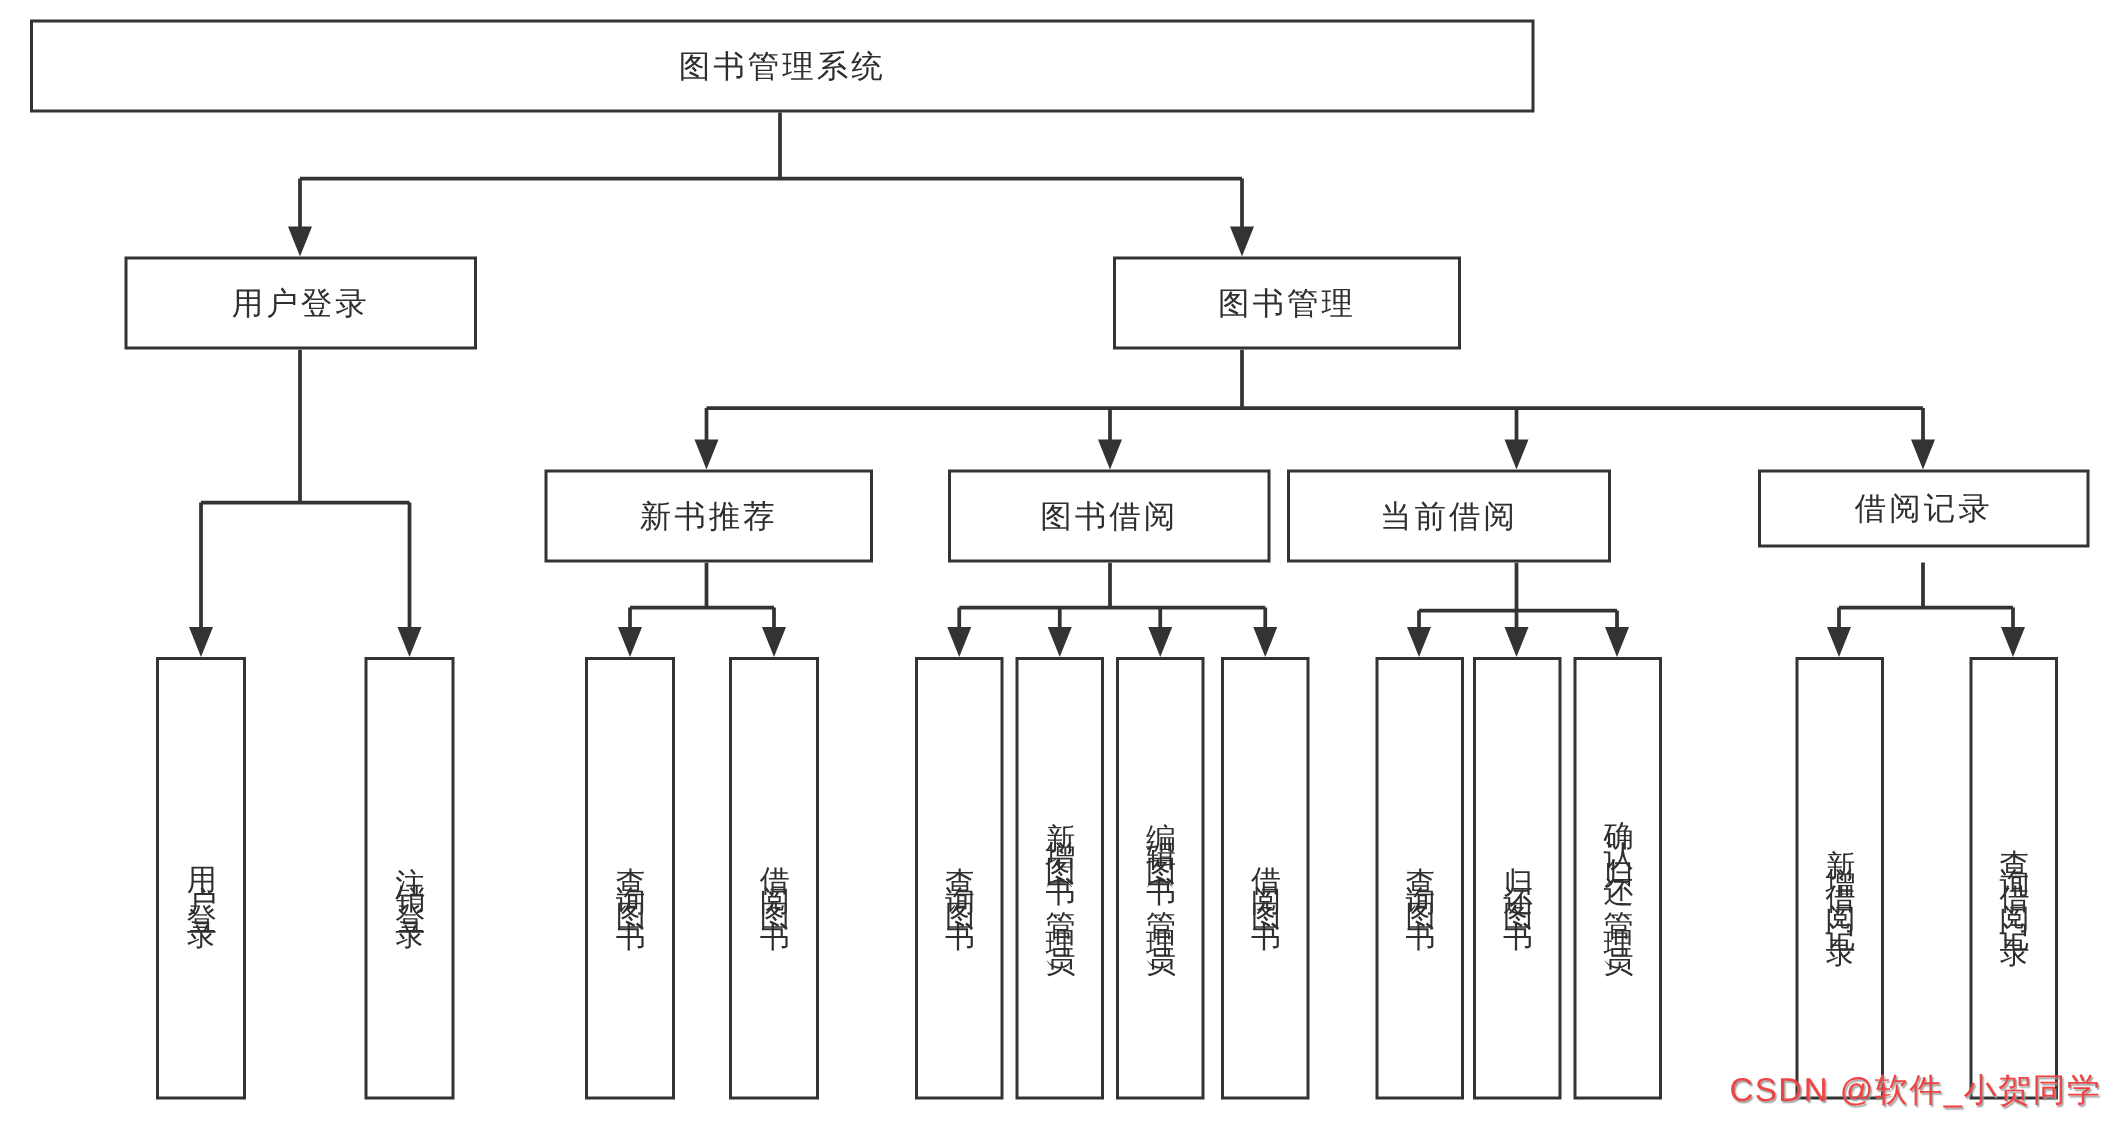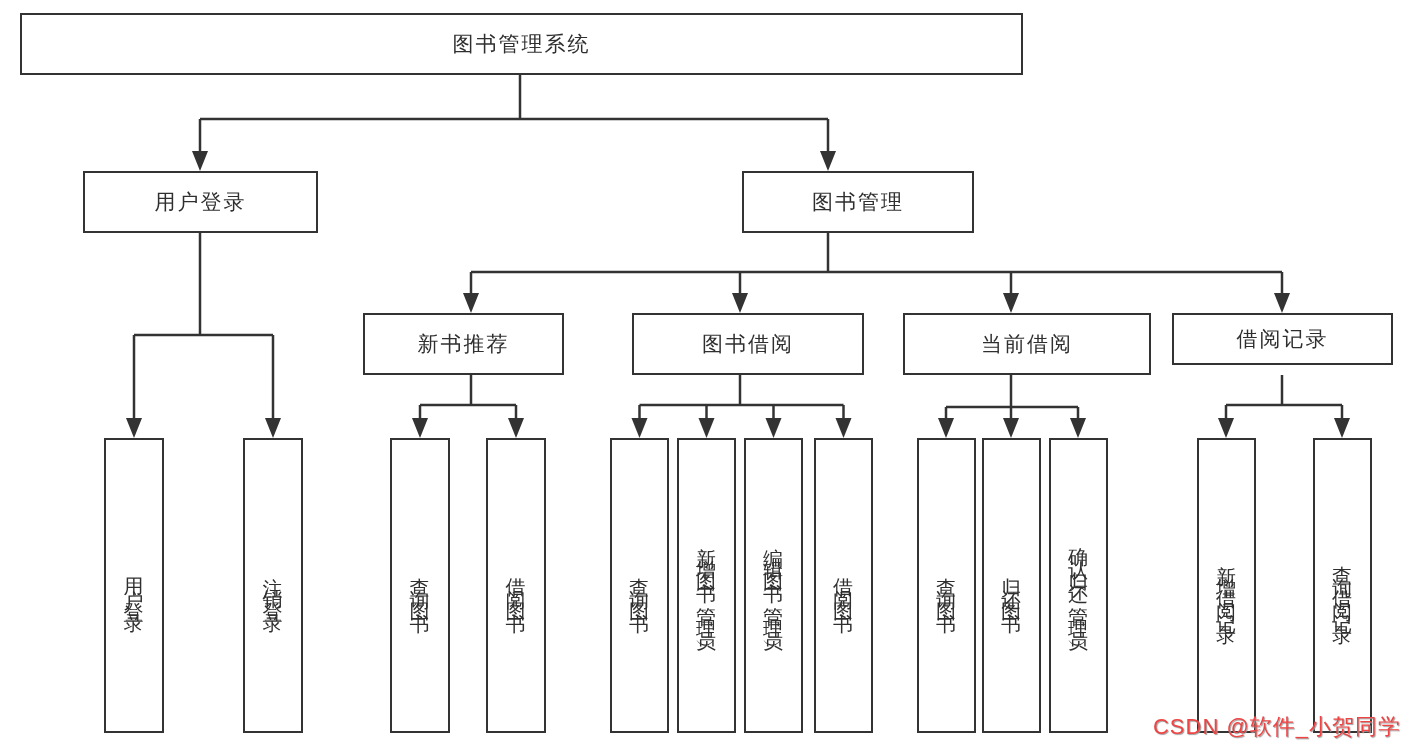--- a/index.html
+++ b/index.html
@@ -134,27 +134,27 @@
     <span>图书管理系统</span>
   </div>
 
   <div class="node h" style="left:83px; top:171px; width:235px; height:62px;">
     <span>用户登录</span>
   </div>
   <div class="node h" style="left:712px; top:171px; width:232px; height:62px;margin-left:30px;">
     <span>图书管理</span>
   </div>
 
-  <div class="node h" style="left:363px; top:313px; width:201px; height:62px;">
+  <div class="node h" style="left:363px; top:313px; width:219px; height:62px;">
     <span>新书推荐</span>
   </div>
-  <div class="node h" style="left:632px; top:313px; width:232px; height:62px;">
+  <div class="node h" style="left:632px; top:313px; width:215px; height:62px;">
     <span>图书借阅</span>
   </div>
-  <div class="node h" style="left:903px; top:313px; width:248px; height:62px;">
+  <div class="node h" style="left:858px; top:313px; width:216px; height:62px;">
     <span>当前借阅</span>
   </div>
   <div class="node h" style="left:1172px; top:313px; width:221px; height:52px;">
     <span>借阅记录</span>
   </div>
 
   <div class="node v" style="left:104px;">
     <span class="vtext">用户登录</span>
   </div>
   <div class="node v" style="left:243px;">

